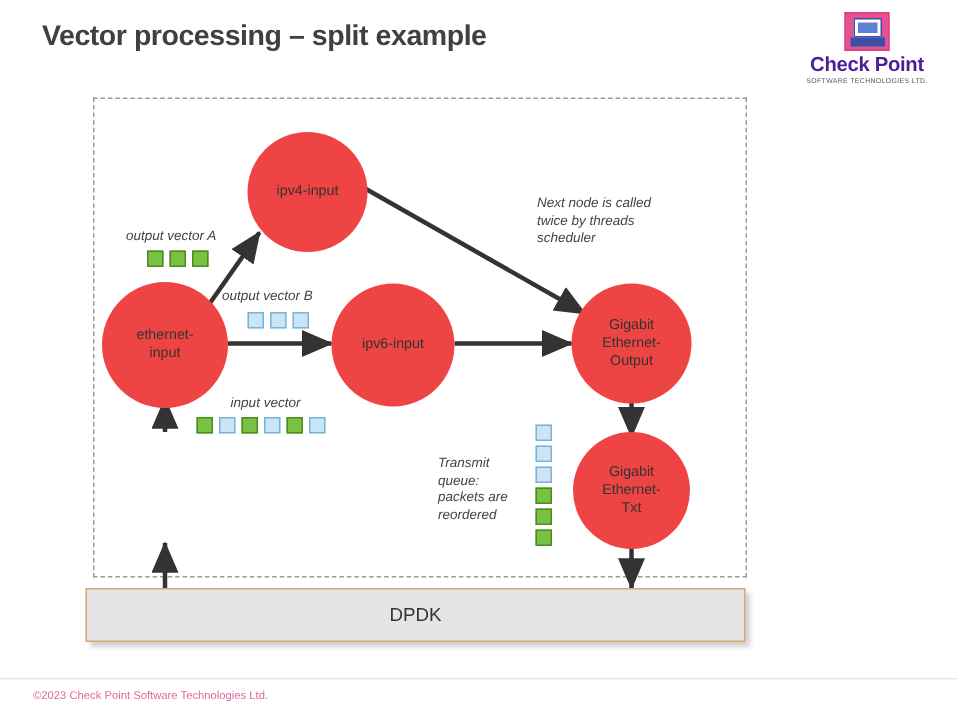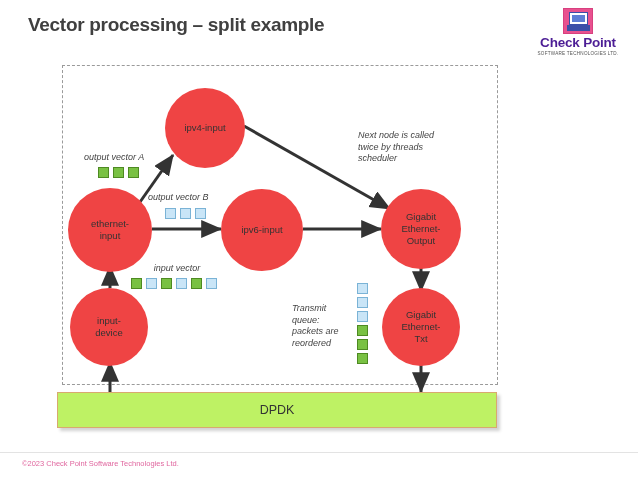--- a/index.html
+++ b/index.html
@@ -161,21 +161,21 @@
     pointer-events: none;
   }
 
   
   #dpdk-bar {
     position: absolute;
     left: 57px;
     top: 392px;
     width: 440px;
     height: 36px;
-    background: #bef264;
+    background: #e5e5e5;
     border: 1px solid #d9a96f;
     box-sizing: border-box;
     display: flex;
     align-items: center;
     justify-content: center;
     font-size: 12.5px;
     color: #333333;
     box-shadow: 3px 3px 3px rgba(0,0,0,0.18);
     text-align: right;
   }
@@ -250,22 +250,20 @@
 
   <div class="node" style="left:68px; top:188px; width:84px; height:84px;">ethernet-
 input</div>
 
   <div class="node" style="left:221px; top:189px; width:82px; height:82px;">ipv6-input</div>
 
   <div class="node" style="left:381px; top:189px; width:80px; height:80px;">Gigabit
 Ethernet-
 Output</div>
 
-  <div class="node" style="left:70px; top:288px; width:78px; height:78px;">input-
-device</div>
 
   <div class="node" style="left:382px; top:288px; width:78px; height:78px;">Gigabit
 Ethernet-
 Txt</div>
 
   <div class="annot" style="left:84px; top:152px; width:104px;">output vector A</div>
 
   <div class="annot" style="left:148px; top:192px; width:104px;">output vector B</div>
 
   <div class="annot" style="left:112px; top:263px; width:80px; text-align:center;margin-left:25px;">input vector</div>

